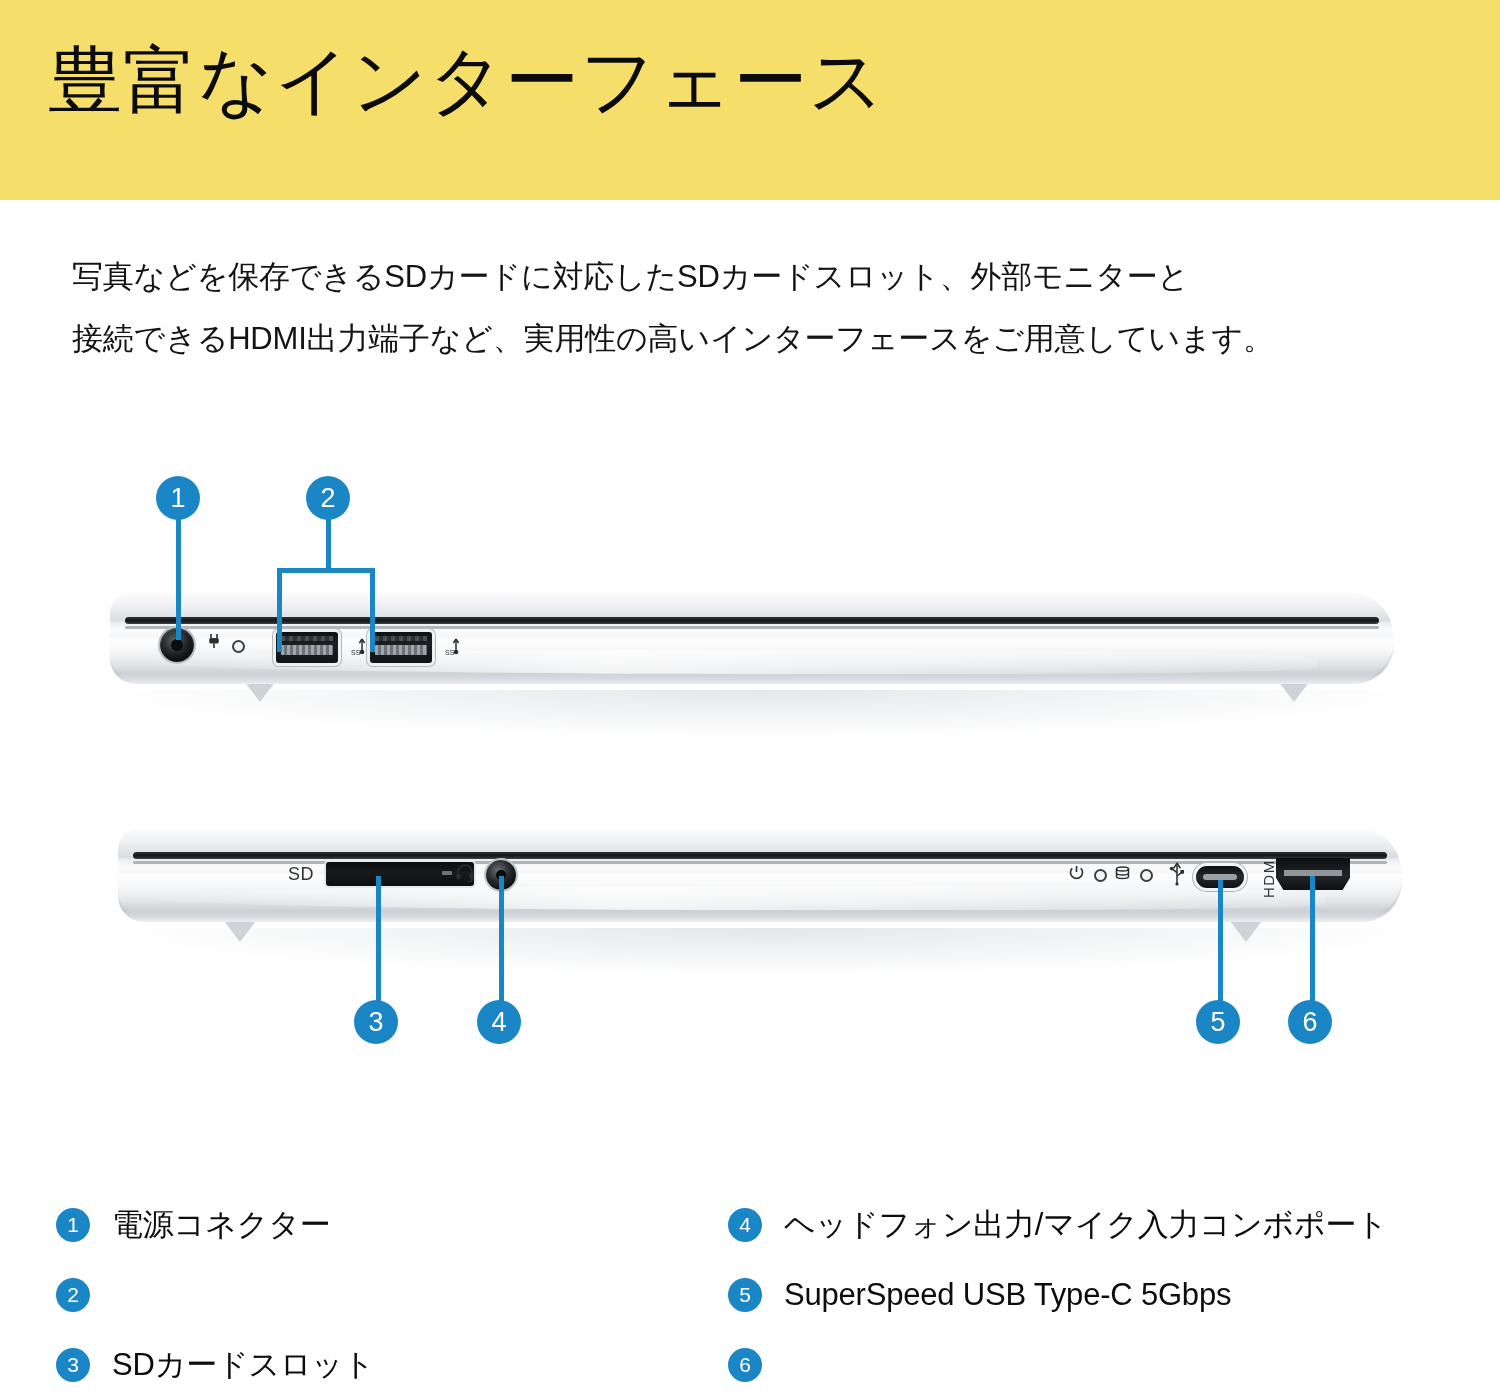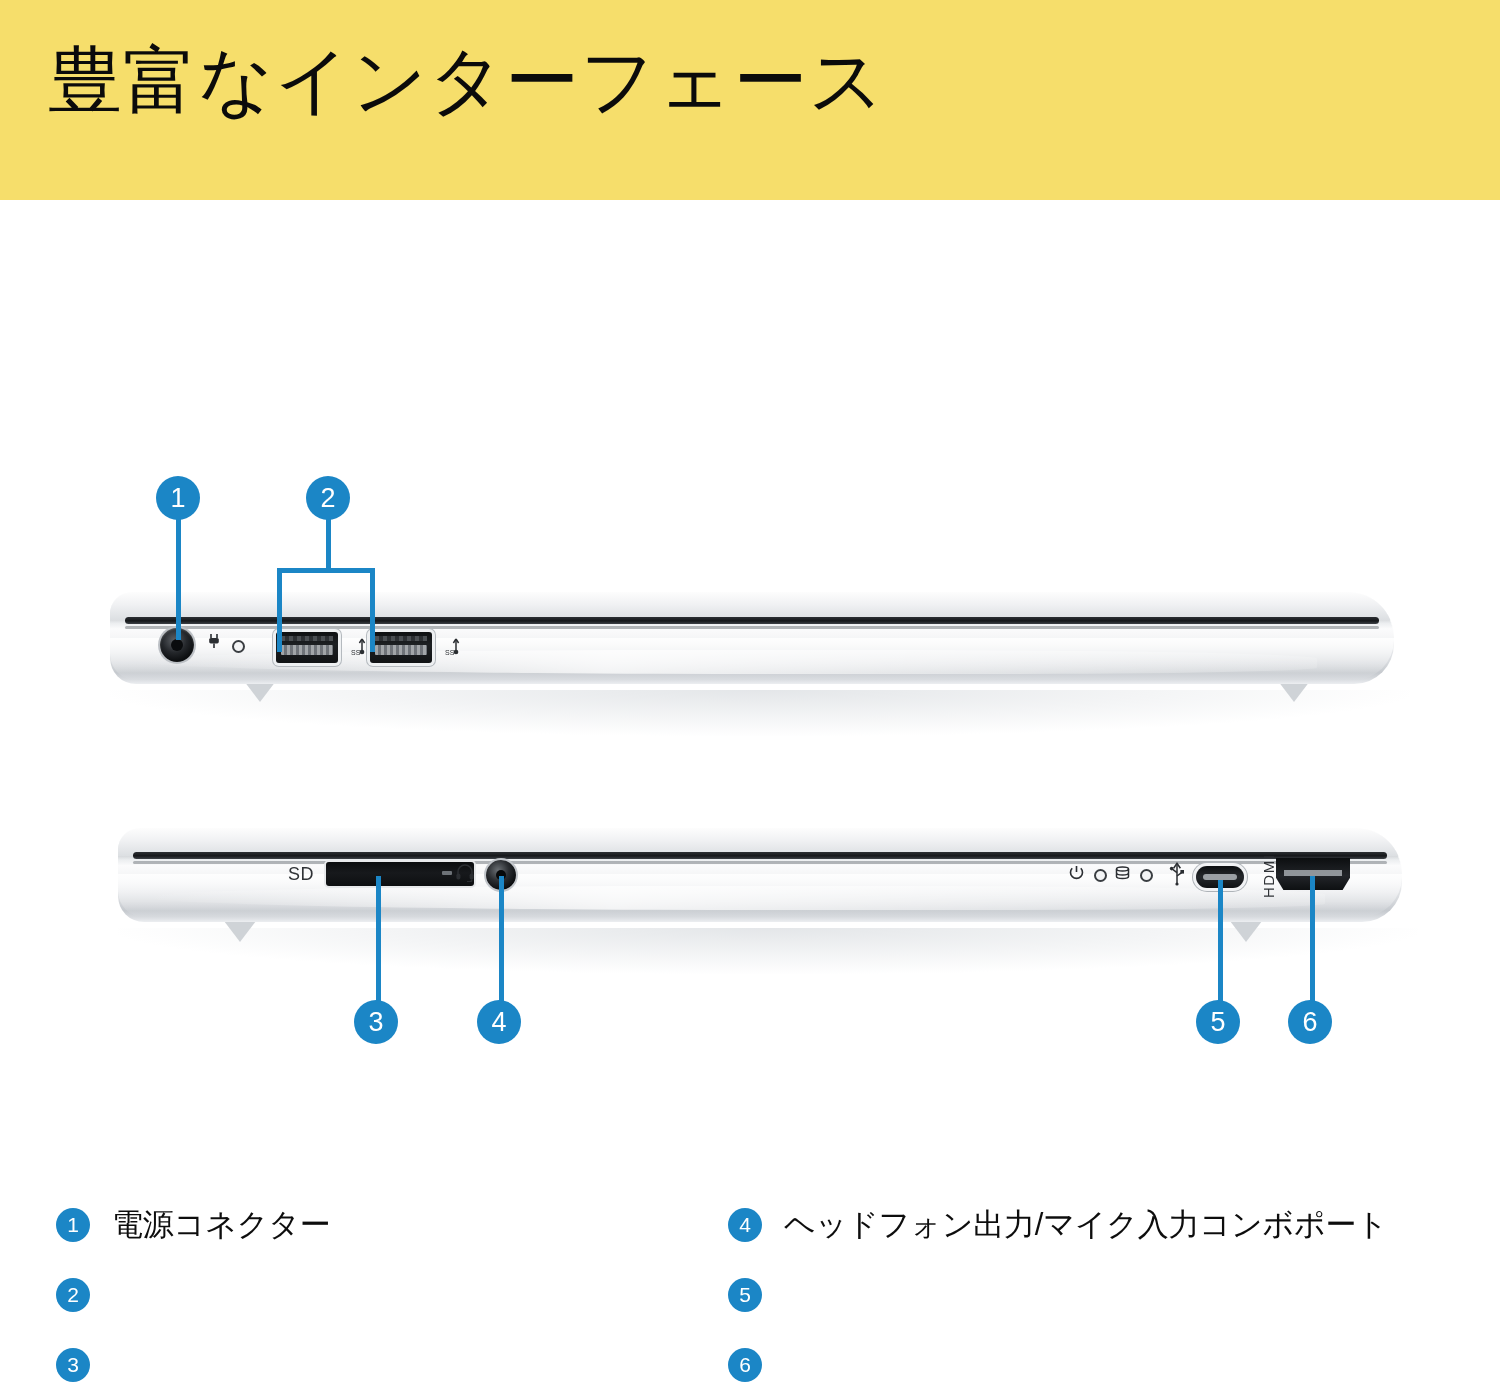--- a/index.html
+++ b/index.html
@@ -247,20 +247,22 @@
   }
 </style>
 </head>
 <body>
 
 <div class="header-band">
   <div class="header-title">豊富なインターフェース</div>
 </div>
 
 <div class="intro">
+  <div class="line">写真などを保存できるSDカードに対応したSDカードスロット、外部モニターと</div>
+  <div class="line">接続できるHDMI出力端子など、実用性の高いインターフェースをご用意しています。</div>
 </div>
 
 <div>
 
   <div class="callout" style="left:156px;top:476px;">1</div>
   <div class="lead v" style="left:176px;top:516px;height:124px;"></div>
 
   <div class="callout" style="left:306px;top:476px;">2</div>
   <div class="lead v" style="left:326px;top:516px;height:54px;"></div>
   <div class="lead h" style="left:277px;top:568px;width:98px;"></div>
@@ -404,28 +406,30 @@
   <div class="legend-col left">
     <div class="legend-row">
       <div class="legend-badge">1</div>
       <div class="legend-label">電源コネクター</div>
     </div>
     <div class="legend-row">
       <div class="legend-badge">2</div>
     </div>
     <div class="legend-row">
       <div class="legend-badge">3</div>
+      <div class="legend-label">SDカードスロット</div>
     </div>
   </div>
 
   <div class="legend-col right">
     <div class="legend-row">
       <div class="legend-badge">4</div>
       <div class="legend-label">ヘッドフォン出力/マイク入力コンボポート</div>
     </div>
     <div class="legend-row">
       <div class="legend-badge">5</div>
+      <div class="legend-label">SuperSpeed USB Type-C 5Gbps</div>
     </div>
     <div class="legend-row">
       <div class="legend-badge">6</div>
     </div>
   </div>
 </div>
 
 </body></html>

